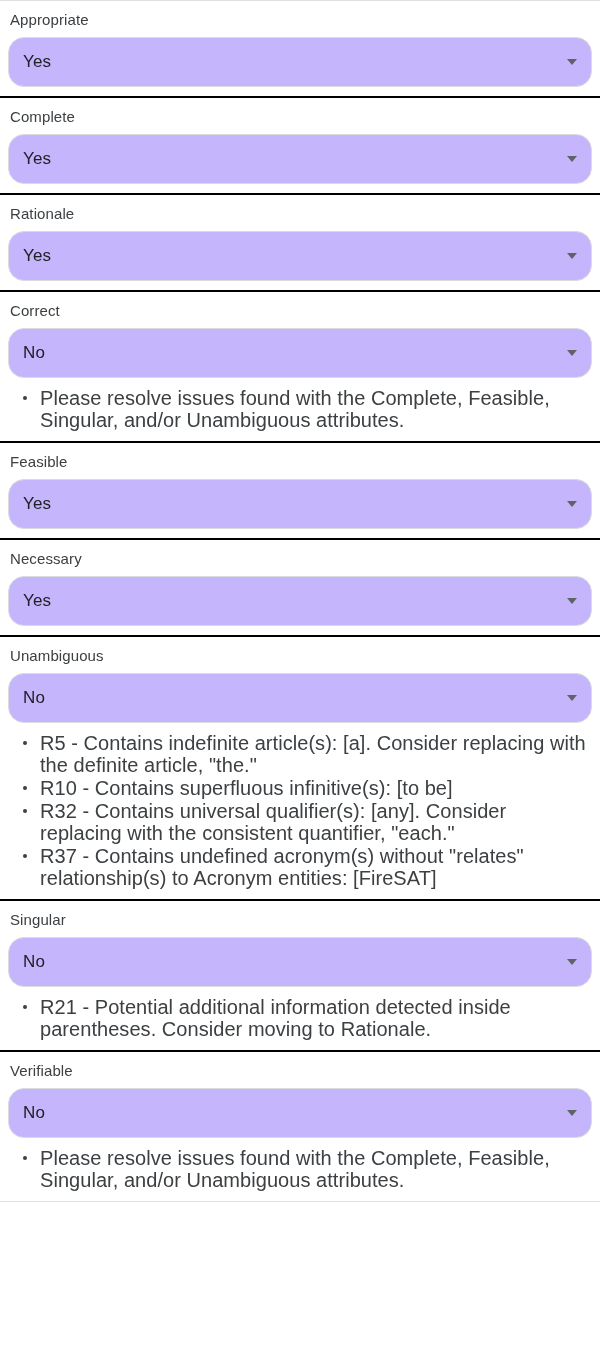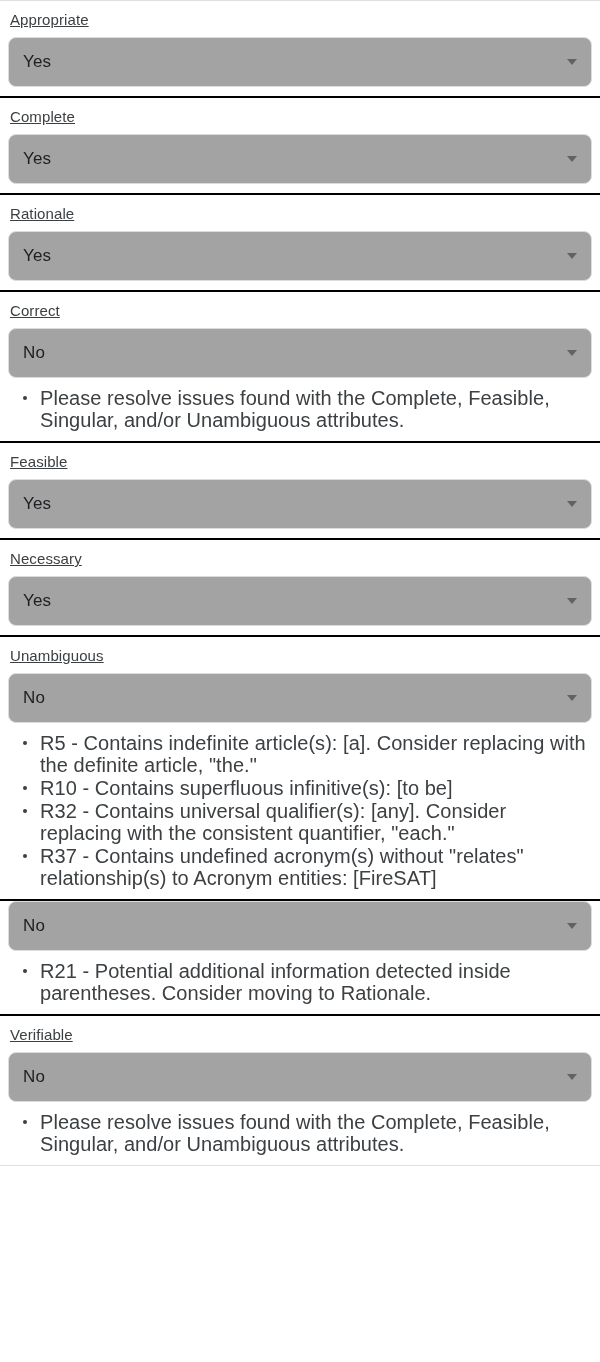--- a/index.html
+++ b/index.html
@@ -25,28 +25,27 @@
   }
   .attr-block:first-child {
     border-top: 1px solid #e0e0e0;
   }
   .attr-label {
     font-size: 15px;
     line-height: 20px;
     color: #3c4043;
     padding: 9px 2px 7px 2px;
     letter-spacing: 0.1px;
-    text-decoration: underline;
   }
   .select-wrap {
     position: relative;
     height: 50px;
     border: 1px solid #dadce0;
-    border-radius: 8px;
-    background: #a3a3a3;
+    border-radius: 16px;
+    background: #c4b5fd;
     display: flex;
     align-items: center;
     padding: 0 14px;
     margin: 0 0 0 0;
   }
   .select-value {
     font-size: 17px;
     color: #202124;
     line-height: 22px;
     flex: 1;
@@ -151,20 +150,21 @@
         <span class="caret"></span>
       </div>
       <ul class="issues">
         <li>R5 - Contains indefinite article(s): [a]. Consider replacing with the definite article, "the."</li>
         <li>R10 - Contains superfluous infinitive(s): [to be]</li>
         <li>R32 - Contains universal qualifier(s): [any]. Consider replacing with the consistent quantifier, "each."</li>
         <li>R37 - Contains undefined acronym(s) without "relates" relationship(s) to Acronym entities: [FireSAT]</li>
       </ul>
     </div>
     <div class="attr-block">
+      <div class="attr-label">Singular</div>
       <div class="select-wrap">
         <span class="select-value">No</span>
         <span class="caret"></span>
       </div>
       <ul class="issues">
         <li>R21 - Potential additional information detected inside parentheses. Consider moving to Rationale.</li>
       </ul>
     </div>
     <div class="attr-block">
       <div class="attr-label">Verifiable</div>

